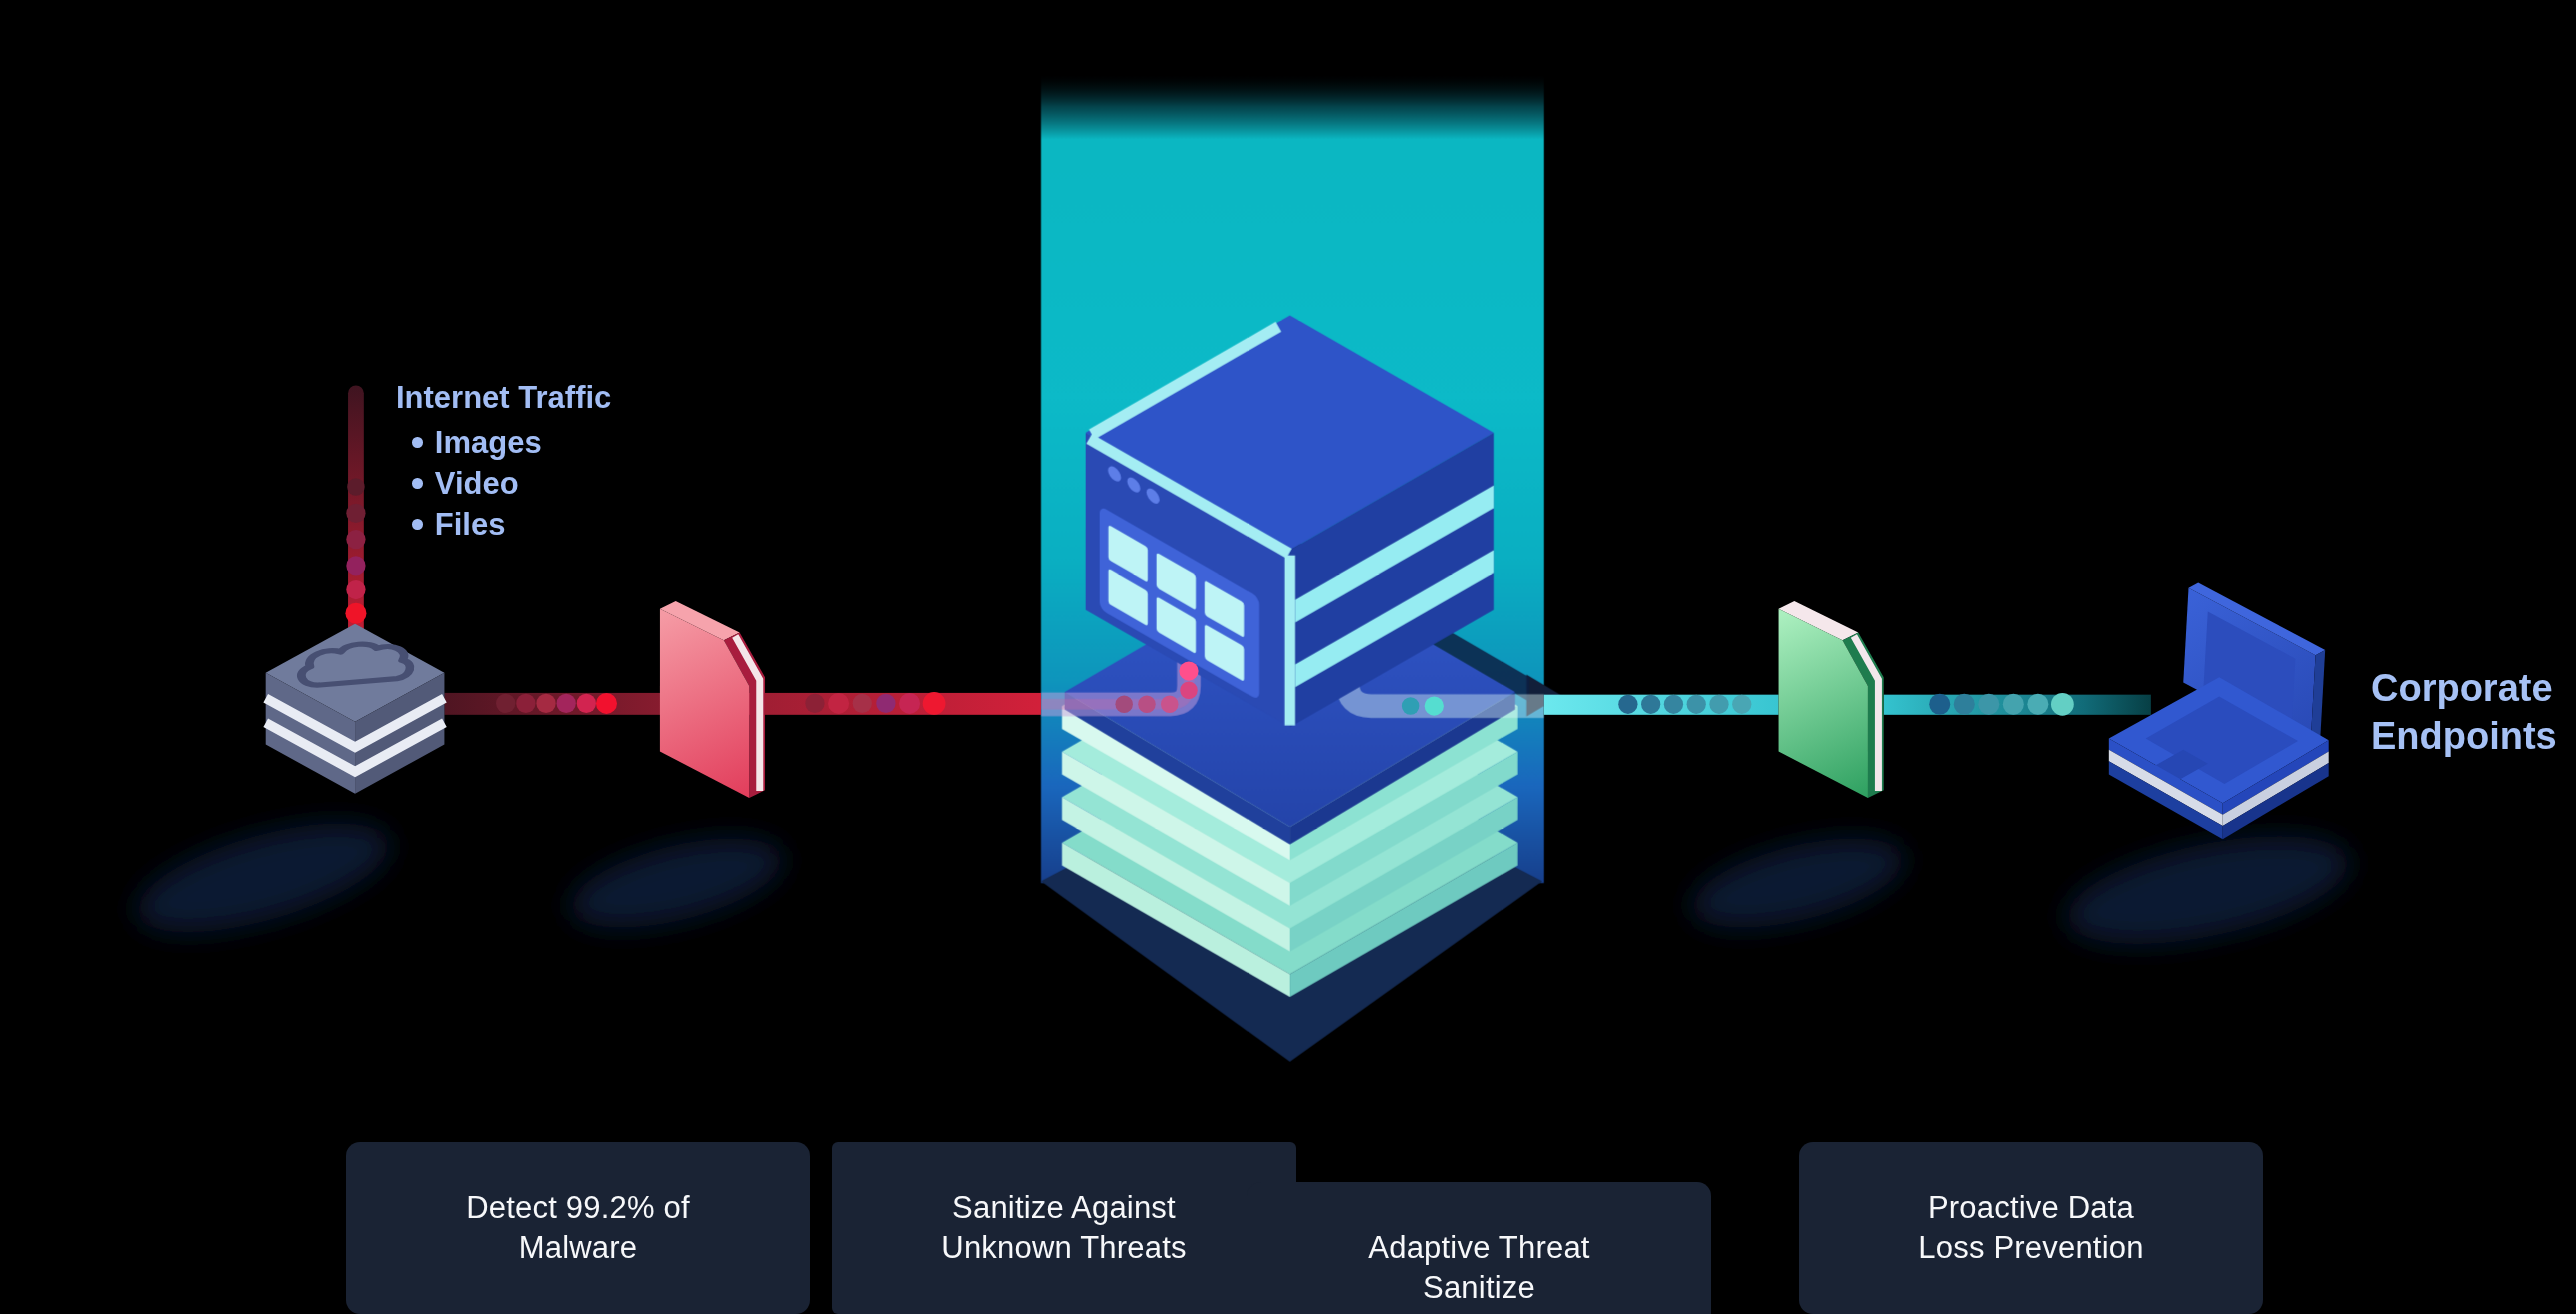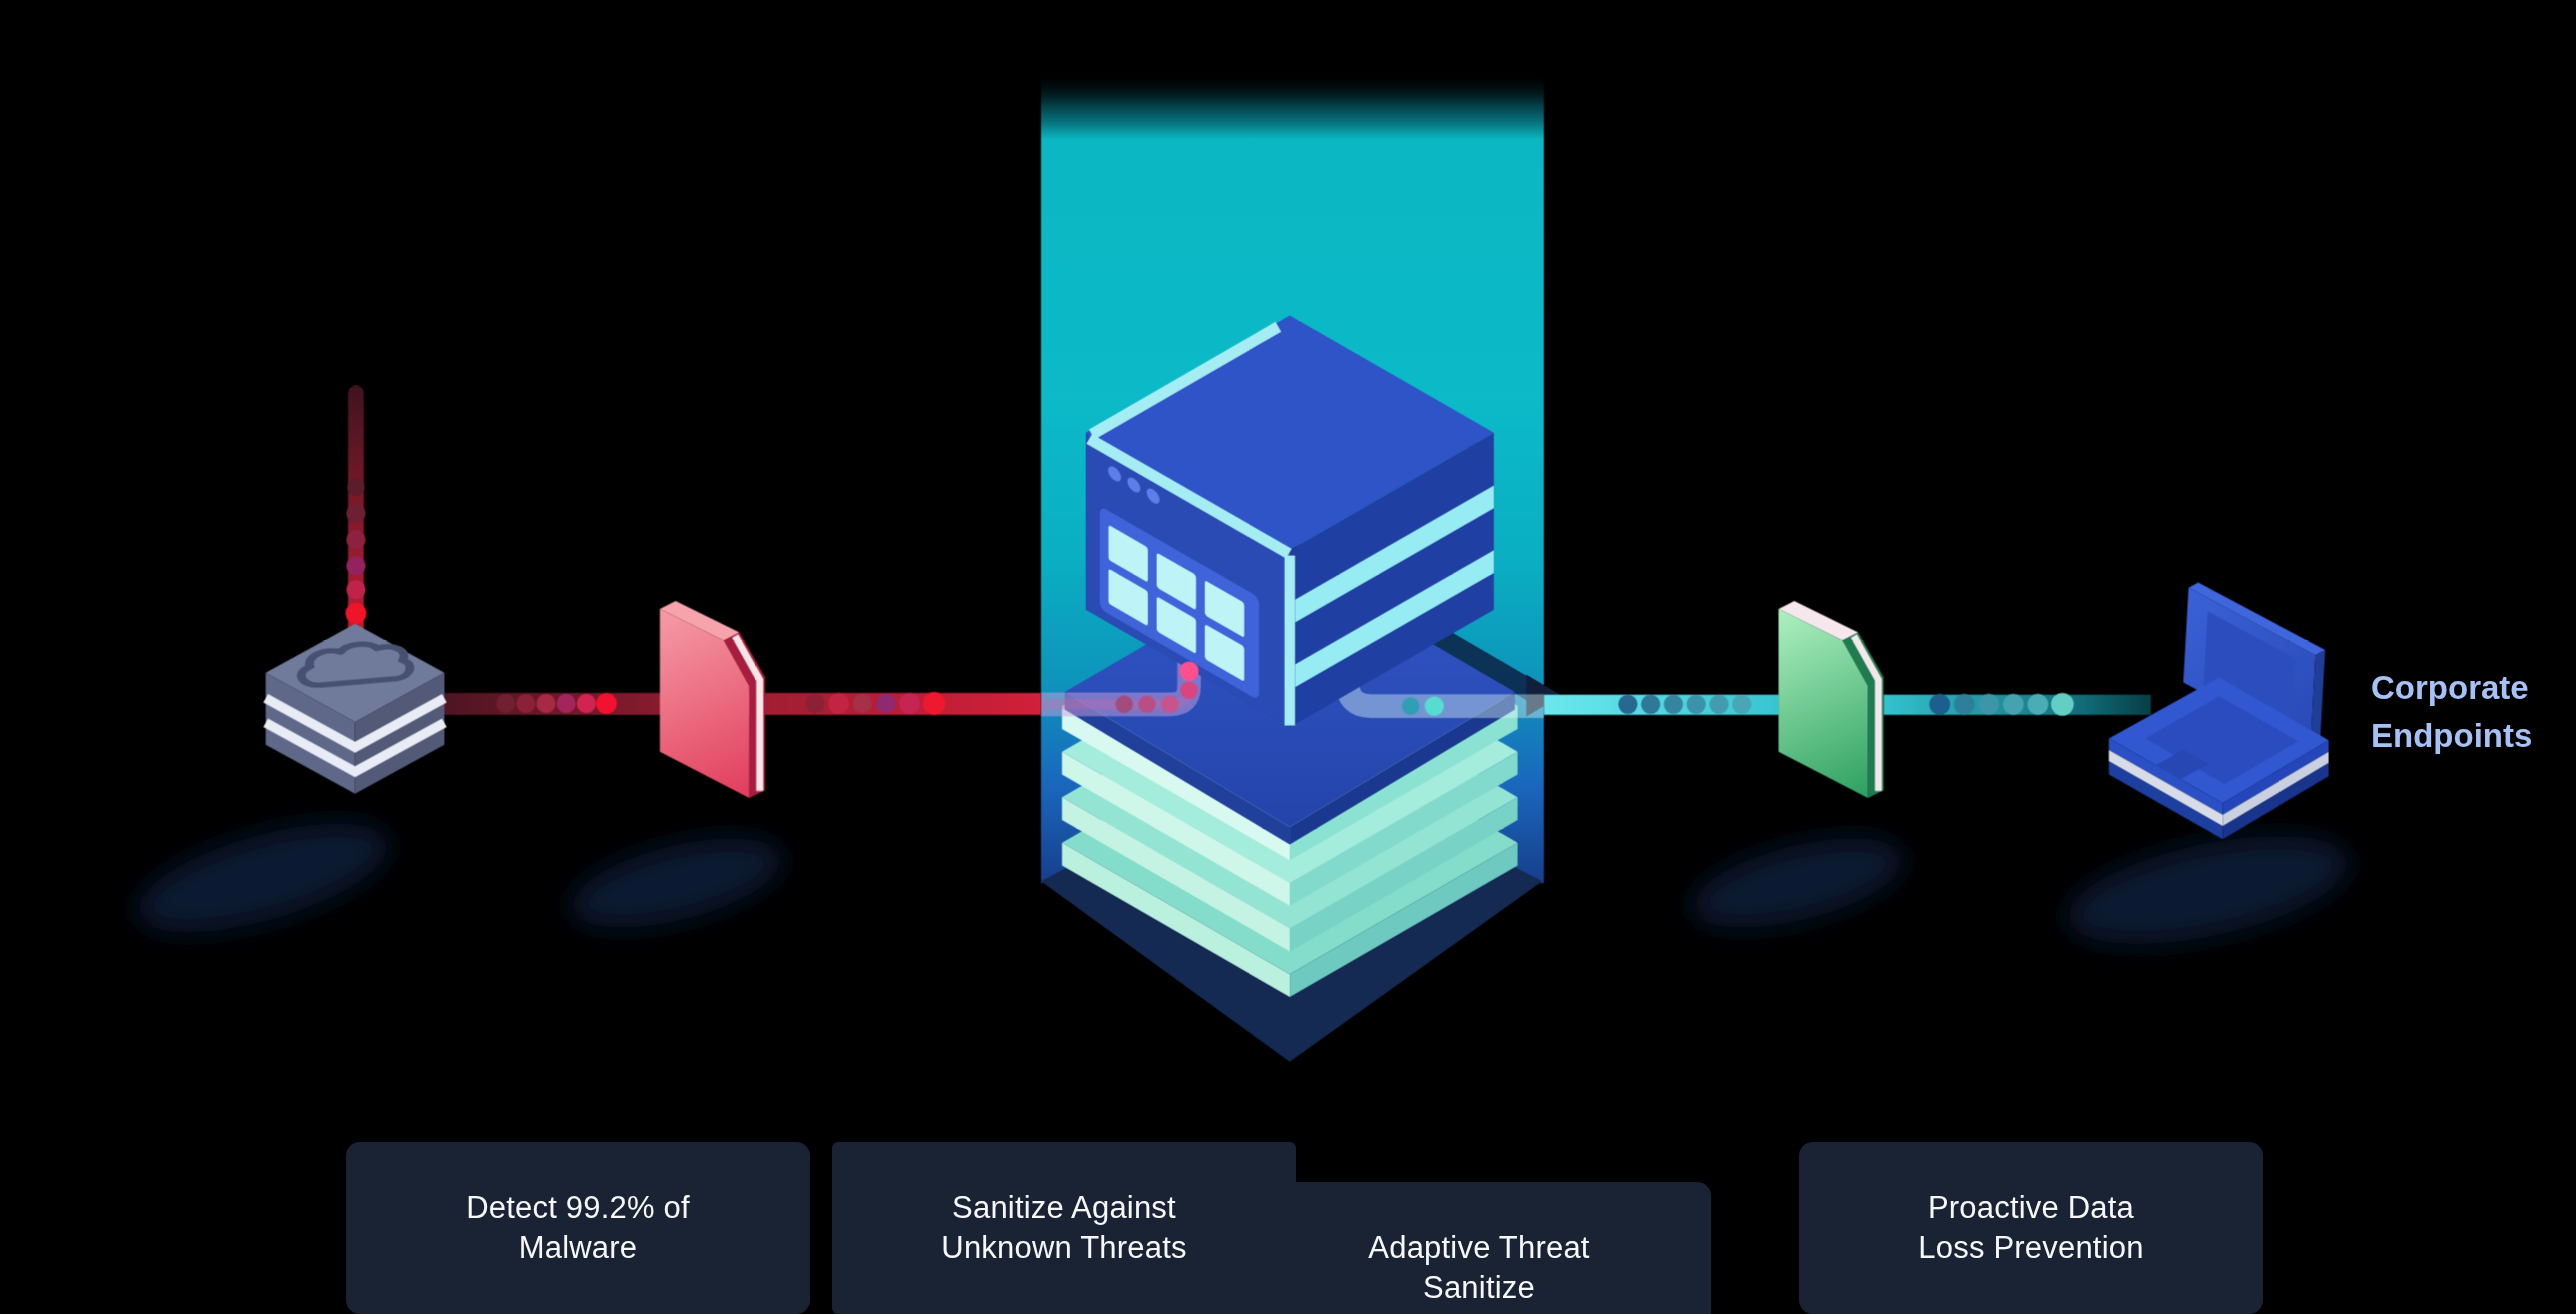--- a/index.html
+++ b/index.html
@@ -6,21 +6,21 @@
   #canvas{position:relative;width:2576px;height:1314px;background:#000;overflow:hidden;
           font-family:"Liberation Sans",sans-serif;}
   #illus{position:absolute;left:0;top:0;}
 
   .side-label{position:absolute;color:#a2bdf4;font-weight:700;}
   #internet-label{left:396px;top:380px;font-size:31px;line-height:35px;}
   #internet-label .it-list{list-style:none;margin:7px 0 0 0;padding:0;}
   #internet-label .it-item{display:flex;align-items:center;height:41px;}
   #internet-label .bullet{width:10.5px;height:10.5px;border-radius:50%;background:#a2bdf4;
                           margin-left:16px;margin-right:12.3px;flex:0 0 auto;}
-  #corp-label{left:2371px;top:664px;font-size:33px;line-height:48px;color:#a6c1f5;}
+  #corp-label{left:2371px;top:664px;font-size:38px;line-height:48px;color:#a6c1f5;}
 
   .card{position:absolute;top:1142px;width:464px;height:172px;background:#1a2334;
         border-radius:14px;color:#f7f8fa;font-size:31px;line-height:40px;font-weight:500;
         display:flex;flex-direction:column;align-items:center;justify-content:center;
         text-align:center;letter-spacing:0.2px;}
   #card-0{left:346px;} #card-1{left:832px;border-radius:6px;} #card-2{left:1247px;margin-top:40px;} #card-3{left:1799px;text-align:center;}
   .card span{display:block;}
 </style>
 </head>
 <body>
@@ -233,20 +233,37 @@
     <polygon points="2458,875 2492,856 2520,872 2486,891" fill="#2647b4"></polygon>
     <polygon points="2407,843 2537,917 2537,930 2407,856" fill="#2b50c6"></polygon>
     <polygon points="2537,917 2658,845 2658,858 2537,930" fill="#2446ba"></polygon>
     <polygon points="2407,856 2537,930 2537,943 2407,869" fill="#d7dce8"></polygon>
     <polygon points="2537,930 2658,858 2658,871 2537,943" fill="#c9d0e0"></polygon>
     <polygon points="2407,869 2537,943 2537,958 2407,884" fill="#1d3fa0"></polygon>
     <polygon points="2537,943 2658,871 2658,886 2537,958" fill="#18348c"></polygon>
   </g>
 </svg>
 
+<div id="internet-label" class="side-label">
+  <div>Internet Traffic</div>
+  <ul class="it-list">
+    <li class="it-item">
+      <span class="bullet"></span>
+      <span>Images</span>
+    </li>
+    <li class="it-item">
+      <span class="bullet"></span>
+      <span>Video</span>
+    </li>
+    <li class="it-item">
+      <span class="bullet"></span>
+      <span>Files</span>
+    </li>
+  </ul>
+</div>
 
 <div id="corp-label" class="side-label">
   <div>Corporate</div>
   <div>Endpoints</div>
 </div>
 
 <div id="card-0" class="card">
   <span>Detect 99.2% of</span>
   <span>Malware</span>
 </div>

